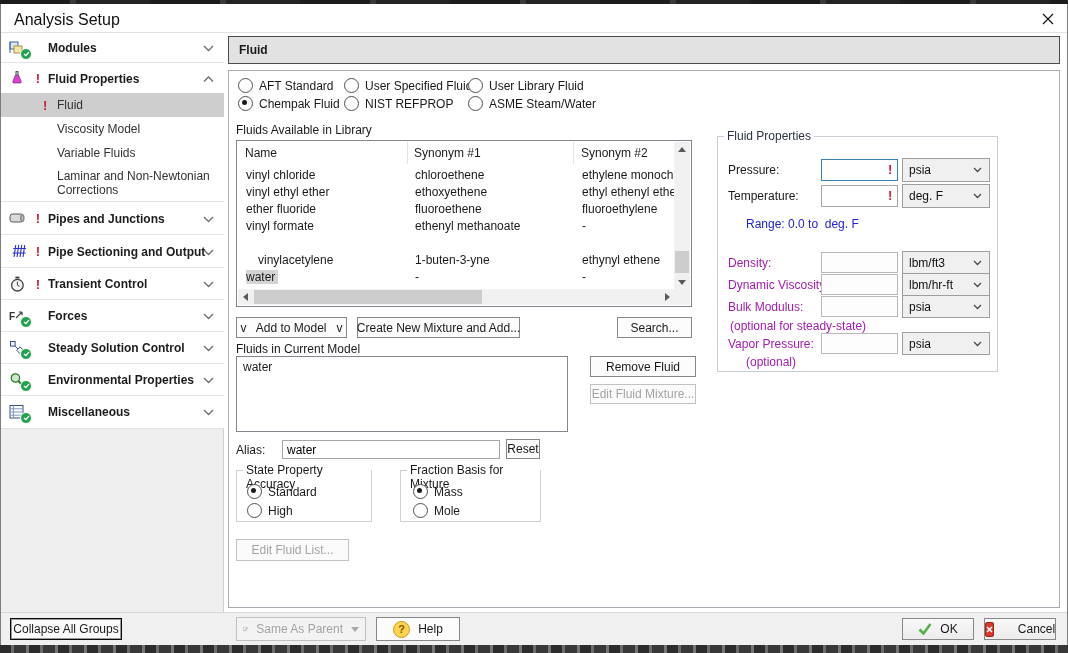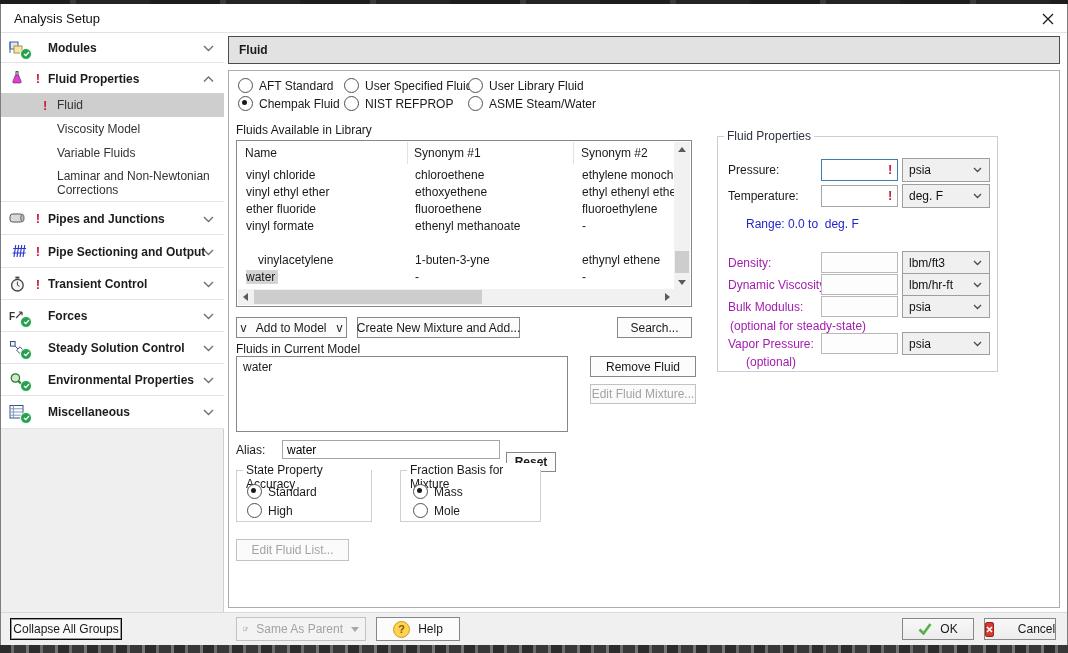--- a/index.html
+++ b/index.html
@@ -5,21 +5,21 @@
   html,body{margin:0;padding:0;}
   #page{position:relative;width:1068px;height:653px;overflow:hidden;background:#fff;
         font-family:"Liberation Sans",sans-serif;font-size:12px;color:#1a1a1a;}
   .abs{position:absolute;box-sizing:border-box;}
   
   .bg-top{left:0;top:0;width:1068px;height:4px;background:repeating-linear-gradient(90deg,#1d1d1d 0 70px,#3a3a3a 70px 76px,#242424 76px 150px);}
   .bg-bottom{left:0;top:645px;width:1068px;height:8px;background:#5f5f5f;
     background-image:repeating-linear-gradient(90deg,#2c2c2c 0 11px,#6b6b6b 11px 14px,#383838 14px 26px,#757575 26px 29px);}
   .dialog{left:0;top:4px;width:1068px;height:641px;background:#fff;border:1px solid #7d7d7d;}
   .titlebar{left:1px;top:4px;width:1066px;height:29px;background:#fff;border-bottom:1px solid #e2e2e2;}
-  .title-text{left:14px;top:11px;font-size:13px;color:#111;}
+  .title-text{left:14px;top:11px;font-size:16px;color:#111;}
   .close-btn{left:1036px;top:9px;width:24px;height:20px;display:flex;align-items:center;justify-content:center;}
   
   .sidebar{left:1px;top:34px;width:223px;height:578px;background:#efefef;border-right:1px solid #cfcfcf;}
   .side-row{position:absolute;left:0;width:223px;background:#fff;display:flex;align-items:center;}
   .side-row.hdr{border-top:1px solid #e4e4e4;}
   .side-row .lblb{font-weight:bold;color:#1c1c1c;}
   .icon-box{position:relative;width:20px;height:17px;margin-left:8px;flex:none;}
   .warn-mark{width:12px;margin-left:3px;color:#c41f3a;font-weight:bold;font-size:13px;flex:none;text-align:center;}
   .side-label{margin-left:4px;}
   .chev{position:absolute;right:10px;top:50%;transform:translateY(-50%);}
@@ -366,21 +366,21 @@
 
   <div class="abs" style="left:236px;top:342px;">Fluids in Current Model</div>
   <div class="abs lv" style="left:236px;top:356px;width:332px;height:76px;">
     <div style="padding:3px 6px;">water</div>
   </div>
   <div class="abs btn" style="left:590px;top:356px;width:106px;height:21px;">Remove Fluid</div>
   <div class="abs btn dis" style="left:590px;top:384px;width:106px;height:20px;">Edit Fluid Mixture...</div>
 
   <div class="abs" style="left:236px;top:443px;">Alias:</div>
   <input class="abs inputbox" style="left: 282px; top: 440px; width: 218px; height: 19px;" value="water">
-  <div class="abs btn" style="left:506px;top:452px;width:50px;height:20px;font-weight:bold;">Reset</div>
+  <div class="abs btn" style="left:506px;top:439px;width:34px;height:20px;">Reset</div>
 
   <div class="abs gbox" style="left:236px;top:470px;width:136px;height:52px;">
     <span class="gbox-t">State Property Accuracy</span>
     <div class="radio-item abs" style="left:10px;top:13px;">
       <span class="radio checked"></span>
       <span>Standard</span>
     </div>
     <div class="radio-item abs" style="left:10px;top:32px;">
       <span class="radio"></span>
       <span>High</span>

